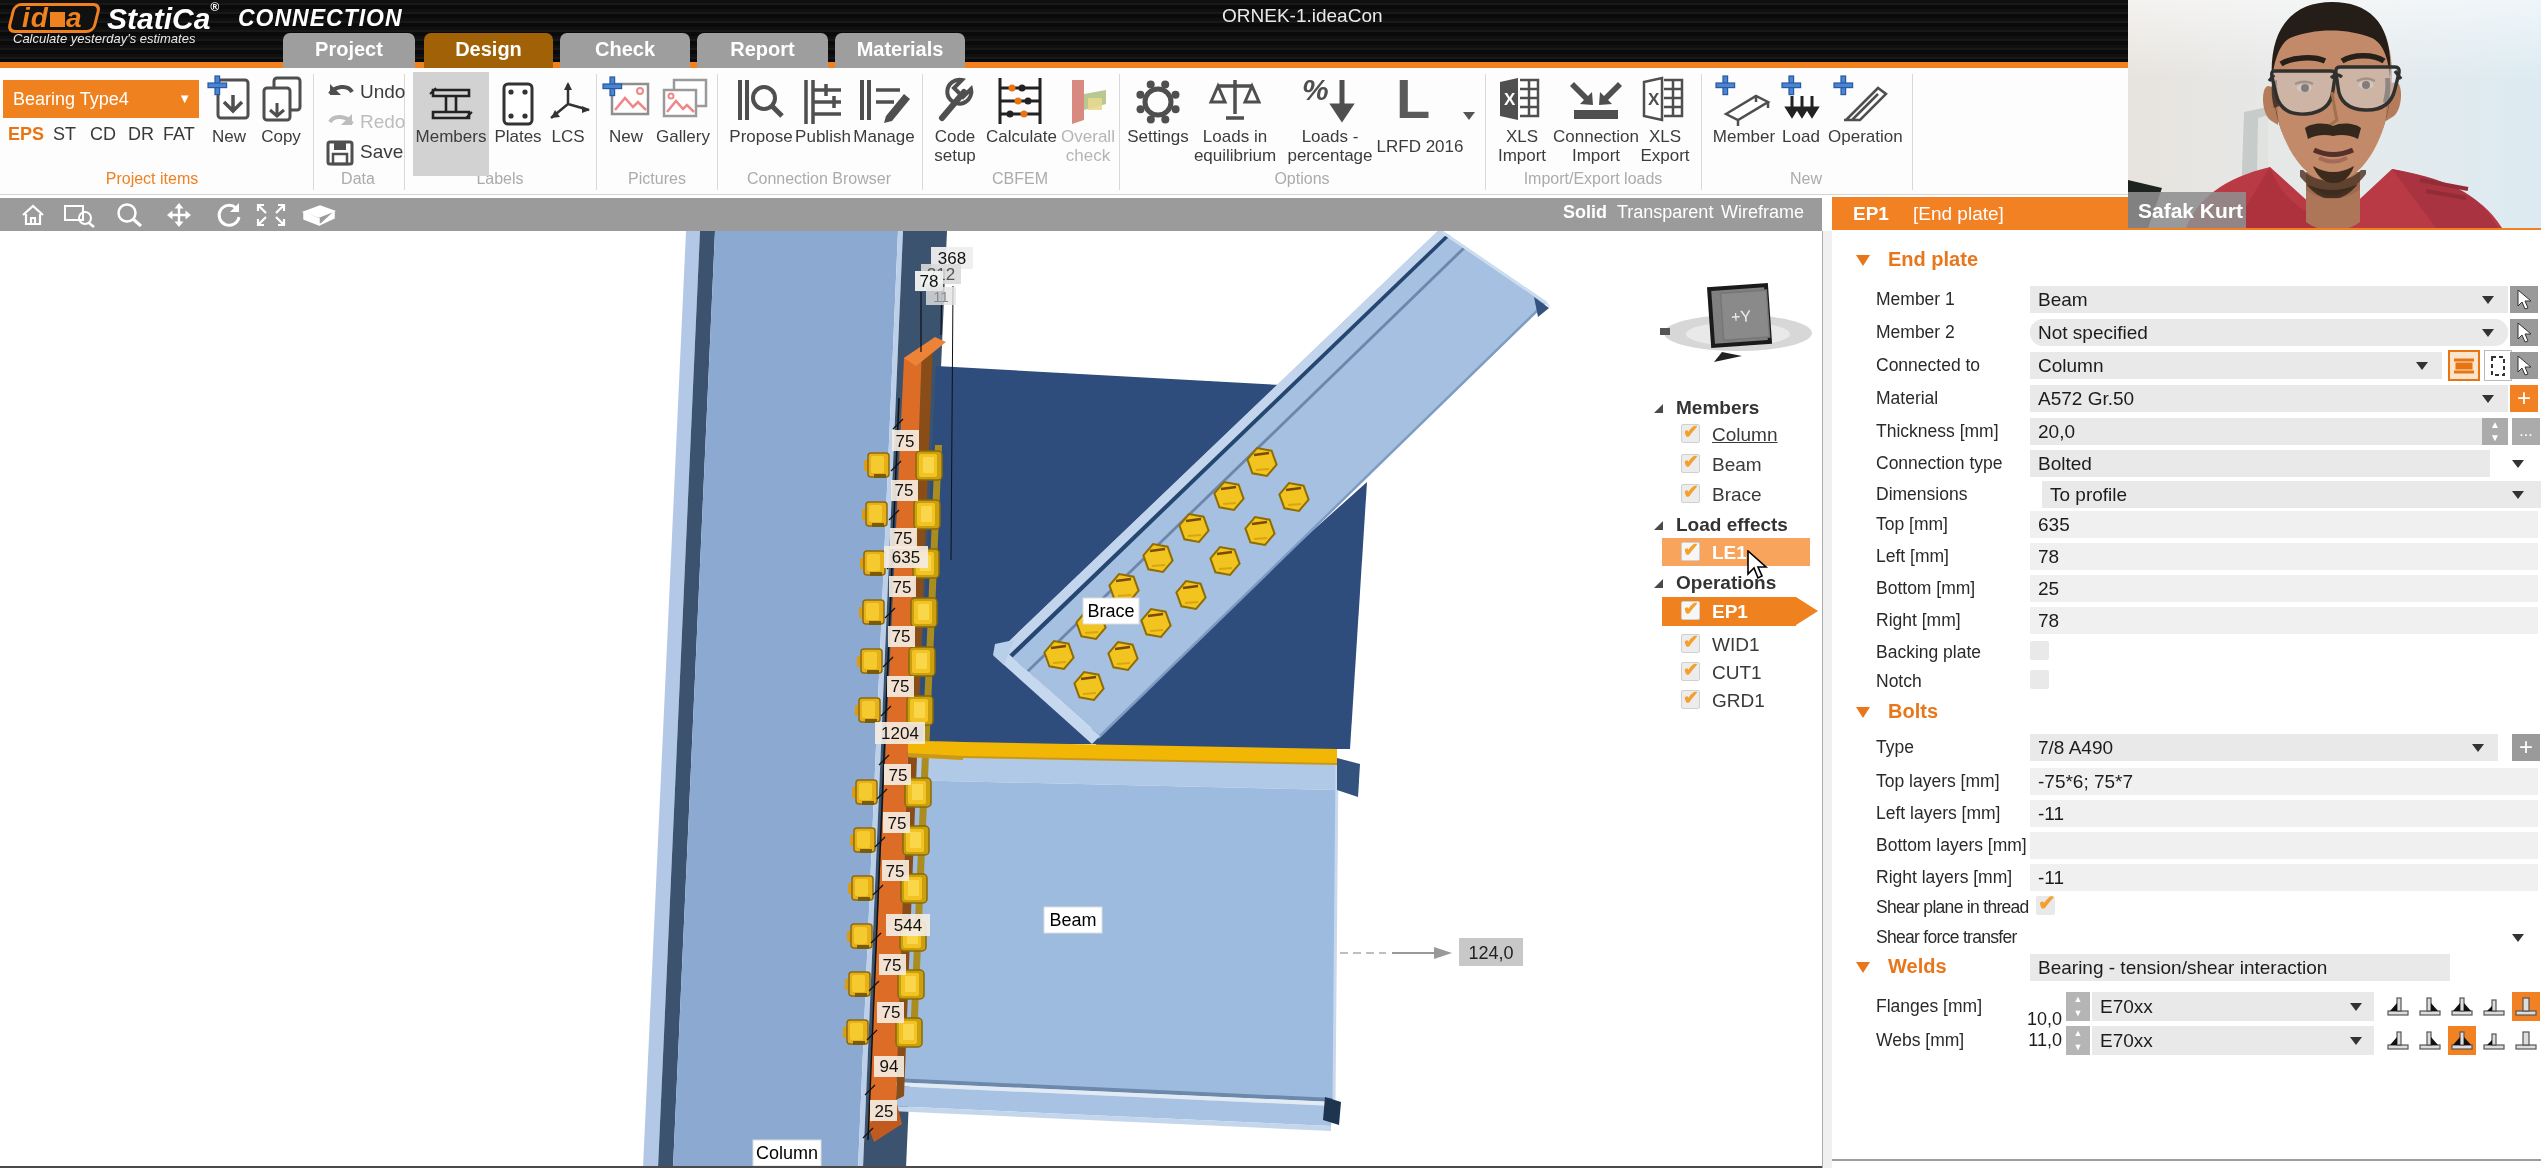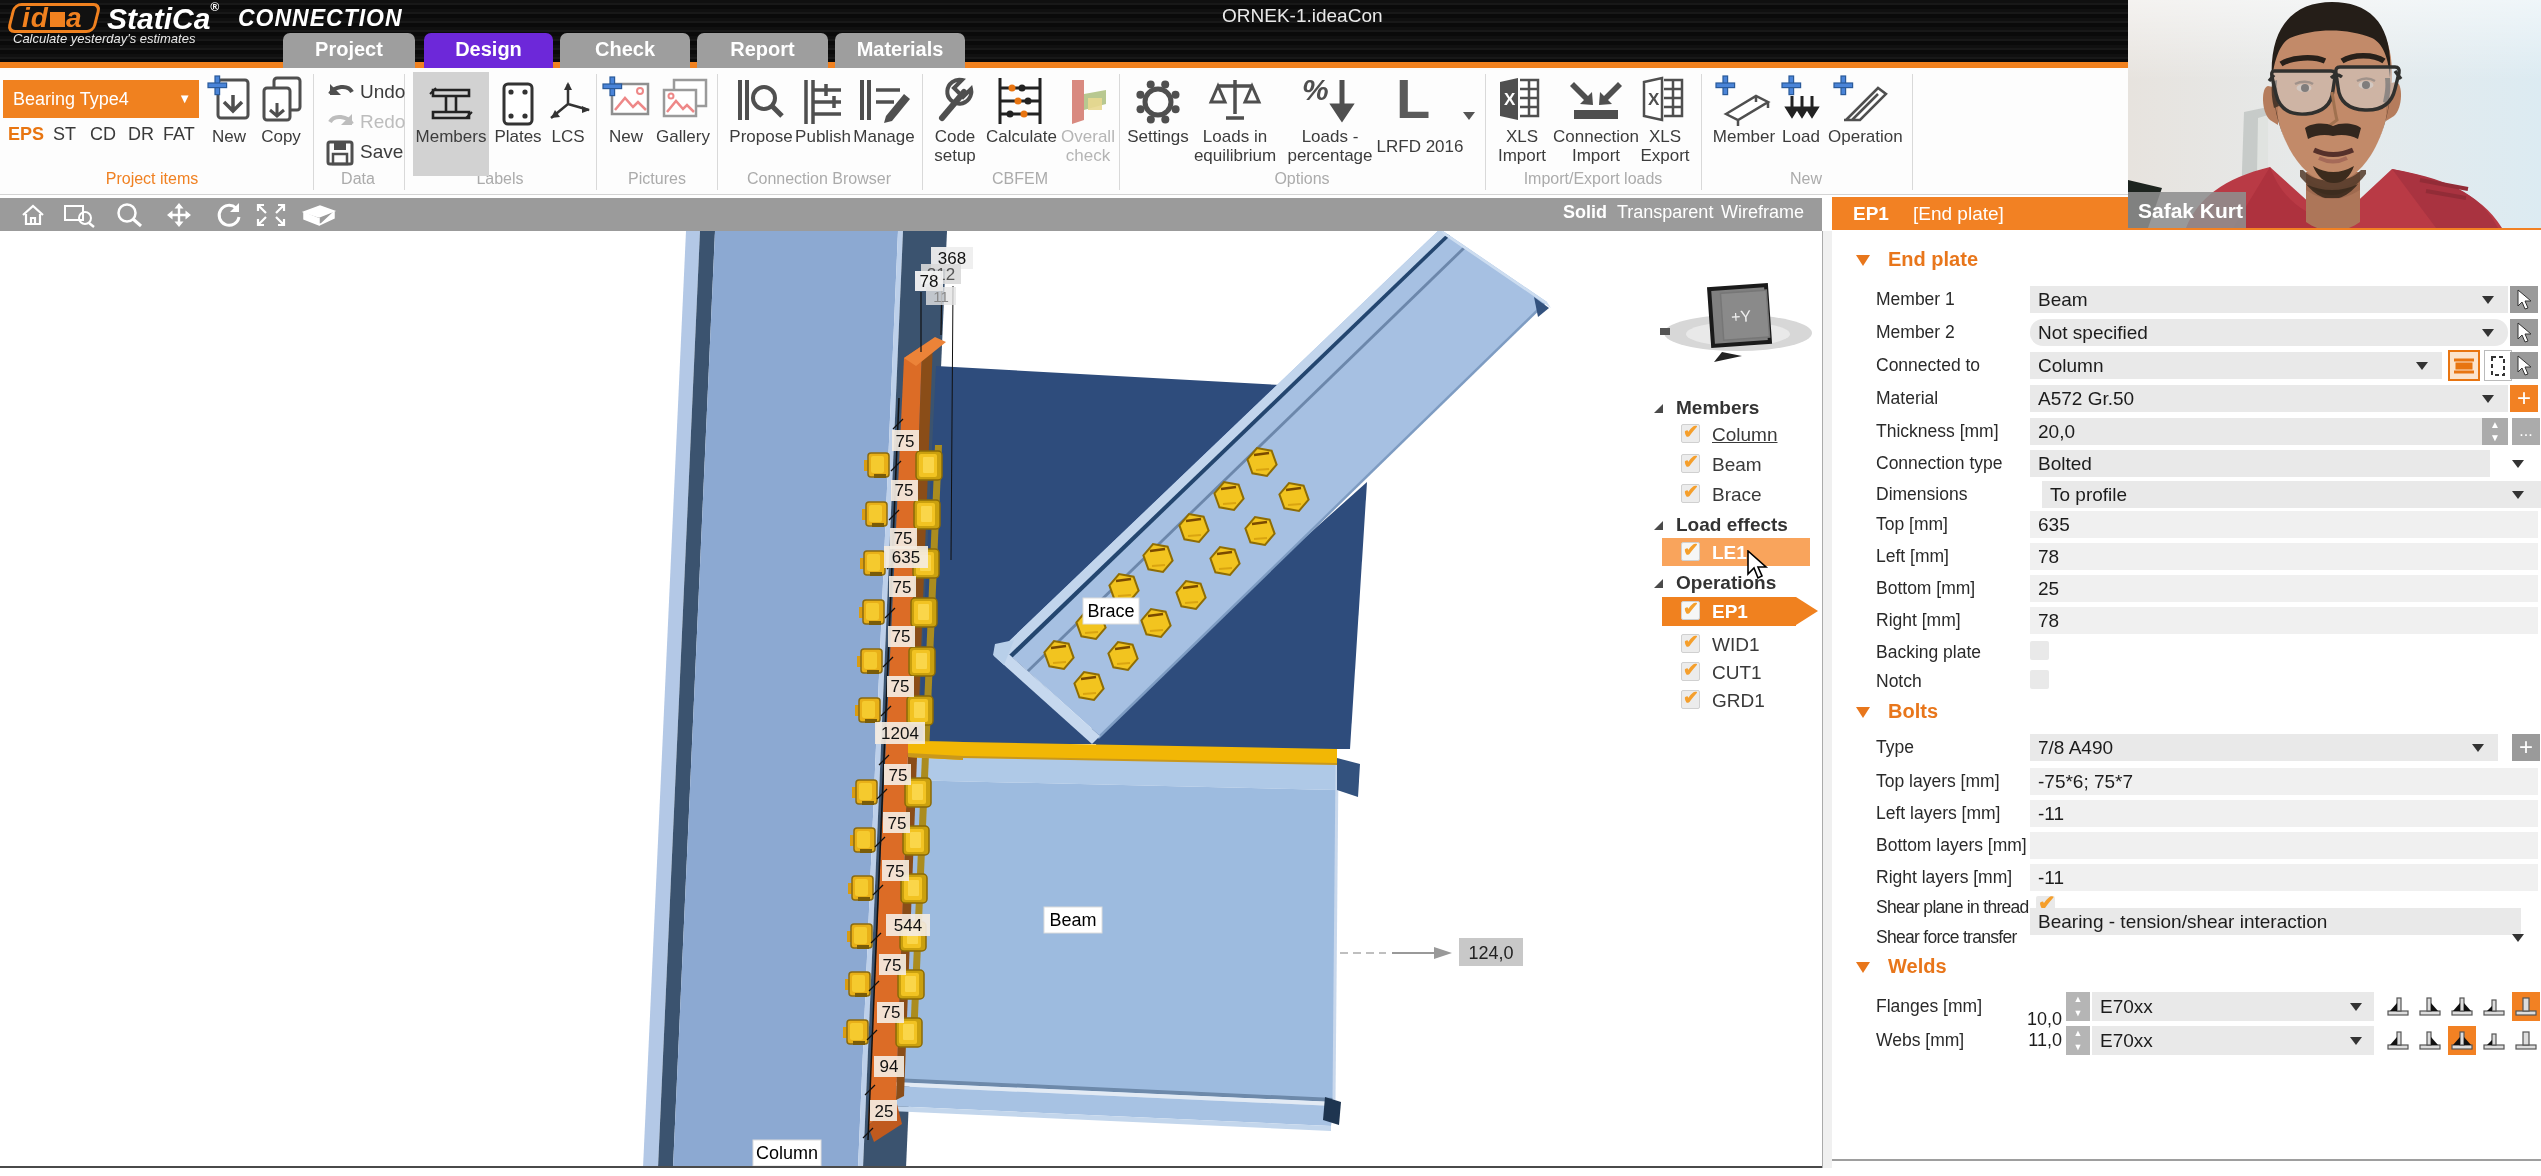--- a/index.html
+++ b/index.html
@@ -2,21 +2,21 @@
 <html><head><meta charset="utf-8">
 <style>
 *{margin:0;padding:0;box-sizing:border-box;}
 html,body{width:2541px;height:1176px;overflow:hidden;background:#fff;
  font-family:"Liberation Sans",sans-serif;}
 .abs{position:absolute;}
 #top{position:absolute;left:0;top:0;width:2541px;height:62px;background:repeating-linear-gradient(180deg,#101010 0 3px,#181818 3px 5px,#0a0a0a 5px 9px);}
 #ostrip{position:absolute;left:0;top:62px;width:2541px;height:6px;background:#f0811f;}
 .tab{position:absolute;top:33px;height:35px;border-radius:7px 7px 0 0;background:#9e9e9e;
  color:#fff;font-size:20px;font-weight:bold;text-align:center;line-height:33px;}
-.tab.on{background:#6d28d9;}
+.tab.on{background:#a16207;}
 #ribbon{position:absolute;left:0;top:68px;width:2541px;height:127px;background:#fdfdfd;border-bottom:1px solid #d4d4d4;}
 .gsep{position:absolute;top:74px;height:116px;width:1px;background:#d9d9d9;}
 .glabel{position:absolute;top:170px;font-size:16px;color:#ababab;text-align:center;}
 .ilabel{position:absolute;font-size:17px;color:#3c3c3c;text-align:center;line-height:19px;}
 .gray{color:#b5b5b5;}
 #vtool{position:absolute;left:0;top:198px;width:1822px;height:33px;background:#9b9b9b;}
 .vt{position:absolute;top:202px;color:#fff;font-size:18px;}
 #scene{position:absolute;left:0;top:0;}
 #tree{position:absolute;left:1640px;top:388px;width:182px;height:340px;font-size:19px;color:#3a3a3a;}
 .trow{position:absolute;white-space:nowrap;}
@@ -711,21 +711,21 @@
     <div class="plabel" style="top:606px;">Left layers [mm]</div>
     <div class="pfield" style="left:198px;top:603px;width:508px;height:27px;line-height:27px;background:#f0f0f0;">-11</div>
     <div class="plabel" style="top:638px;">Bottom layers [mm]</div>
     <div class="pfield" style="left:198px;top:635px;width:508px;height:27px;line-height:27px;background:#f0f0f0;"></div>
     <div class="plabel" style="top:670px;">Right layers [mm]</div>
     <div class="pfield" style="left:198px;top:667px;width:508px;height:27px;line-height:27px;background:#f0f0f0;">-11</div>
     <div class="plabel" style="top:700px;letter-spacing:-0.7px;">Shear plane in thread</div>
     <div class="pcb" style="left:204px;top:699px;"></div>
     <div class="ck abs" style="left:206px;top:694px;font-size:21px;">✔</div>
     <div class="plabel" style="top:730px;letter-spacing:-0.7px;">Shear force transfer</div>
-    <div class="pfield" style="left:198px;top:711px;width:491px;height:27px;line-height:27px;">Bearing - tension/shear interaction</div>
+    <div class="pfield" style="left:198px;top:757px;width:420px;height:27px;line-height:27px;">Bearing - tension/shear interaction</div>
     <div class="da" style="left:680px;top:737px;"></div>
     <div class="stri" style="left:24px;top:765px;"></div>
     <div class="shead" style="left:56px;top:758px;">Welds</div>
     <div class="plabel" style="top:799px;">Flanges [mm]</div>
     <div class="abs" style="left:194px;top:799px;width:36px;font-size:18px;color:#1c1c1c;text-align:right;margin-top:13px;">10,0</div>
     <div class="btn" style="left:234px;top:795px;width:24px;height:29px;background:#b5b5b5;color:#fff;font-size:9px;line-height:14px;">▲<br>▼</div>
     <div class="pfield" style="left:260px;top:795px;width:282px;height:29px;line-height:29px;">E70xx</div>
     <div class="da" style="left:518px;top:806px;"></div>
     <div class="btn" style="left:552px;top:795px;width:28px;height:29px;background:#fff;"><svg width="24" height="24" viewBox="0 0 24 24" style="margin-top:2px;">
         <rect x="2" y="17" width="20" height="4" fill="#ddd" stroke="#555" stroke-width="1.2"></rect>

